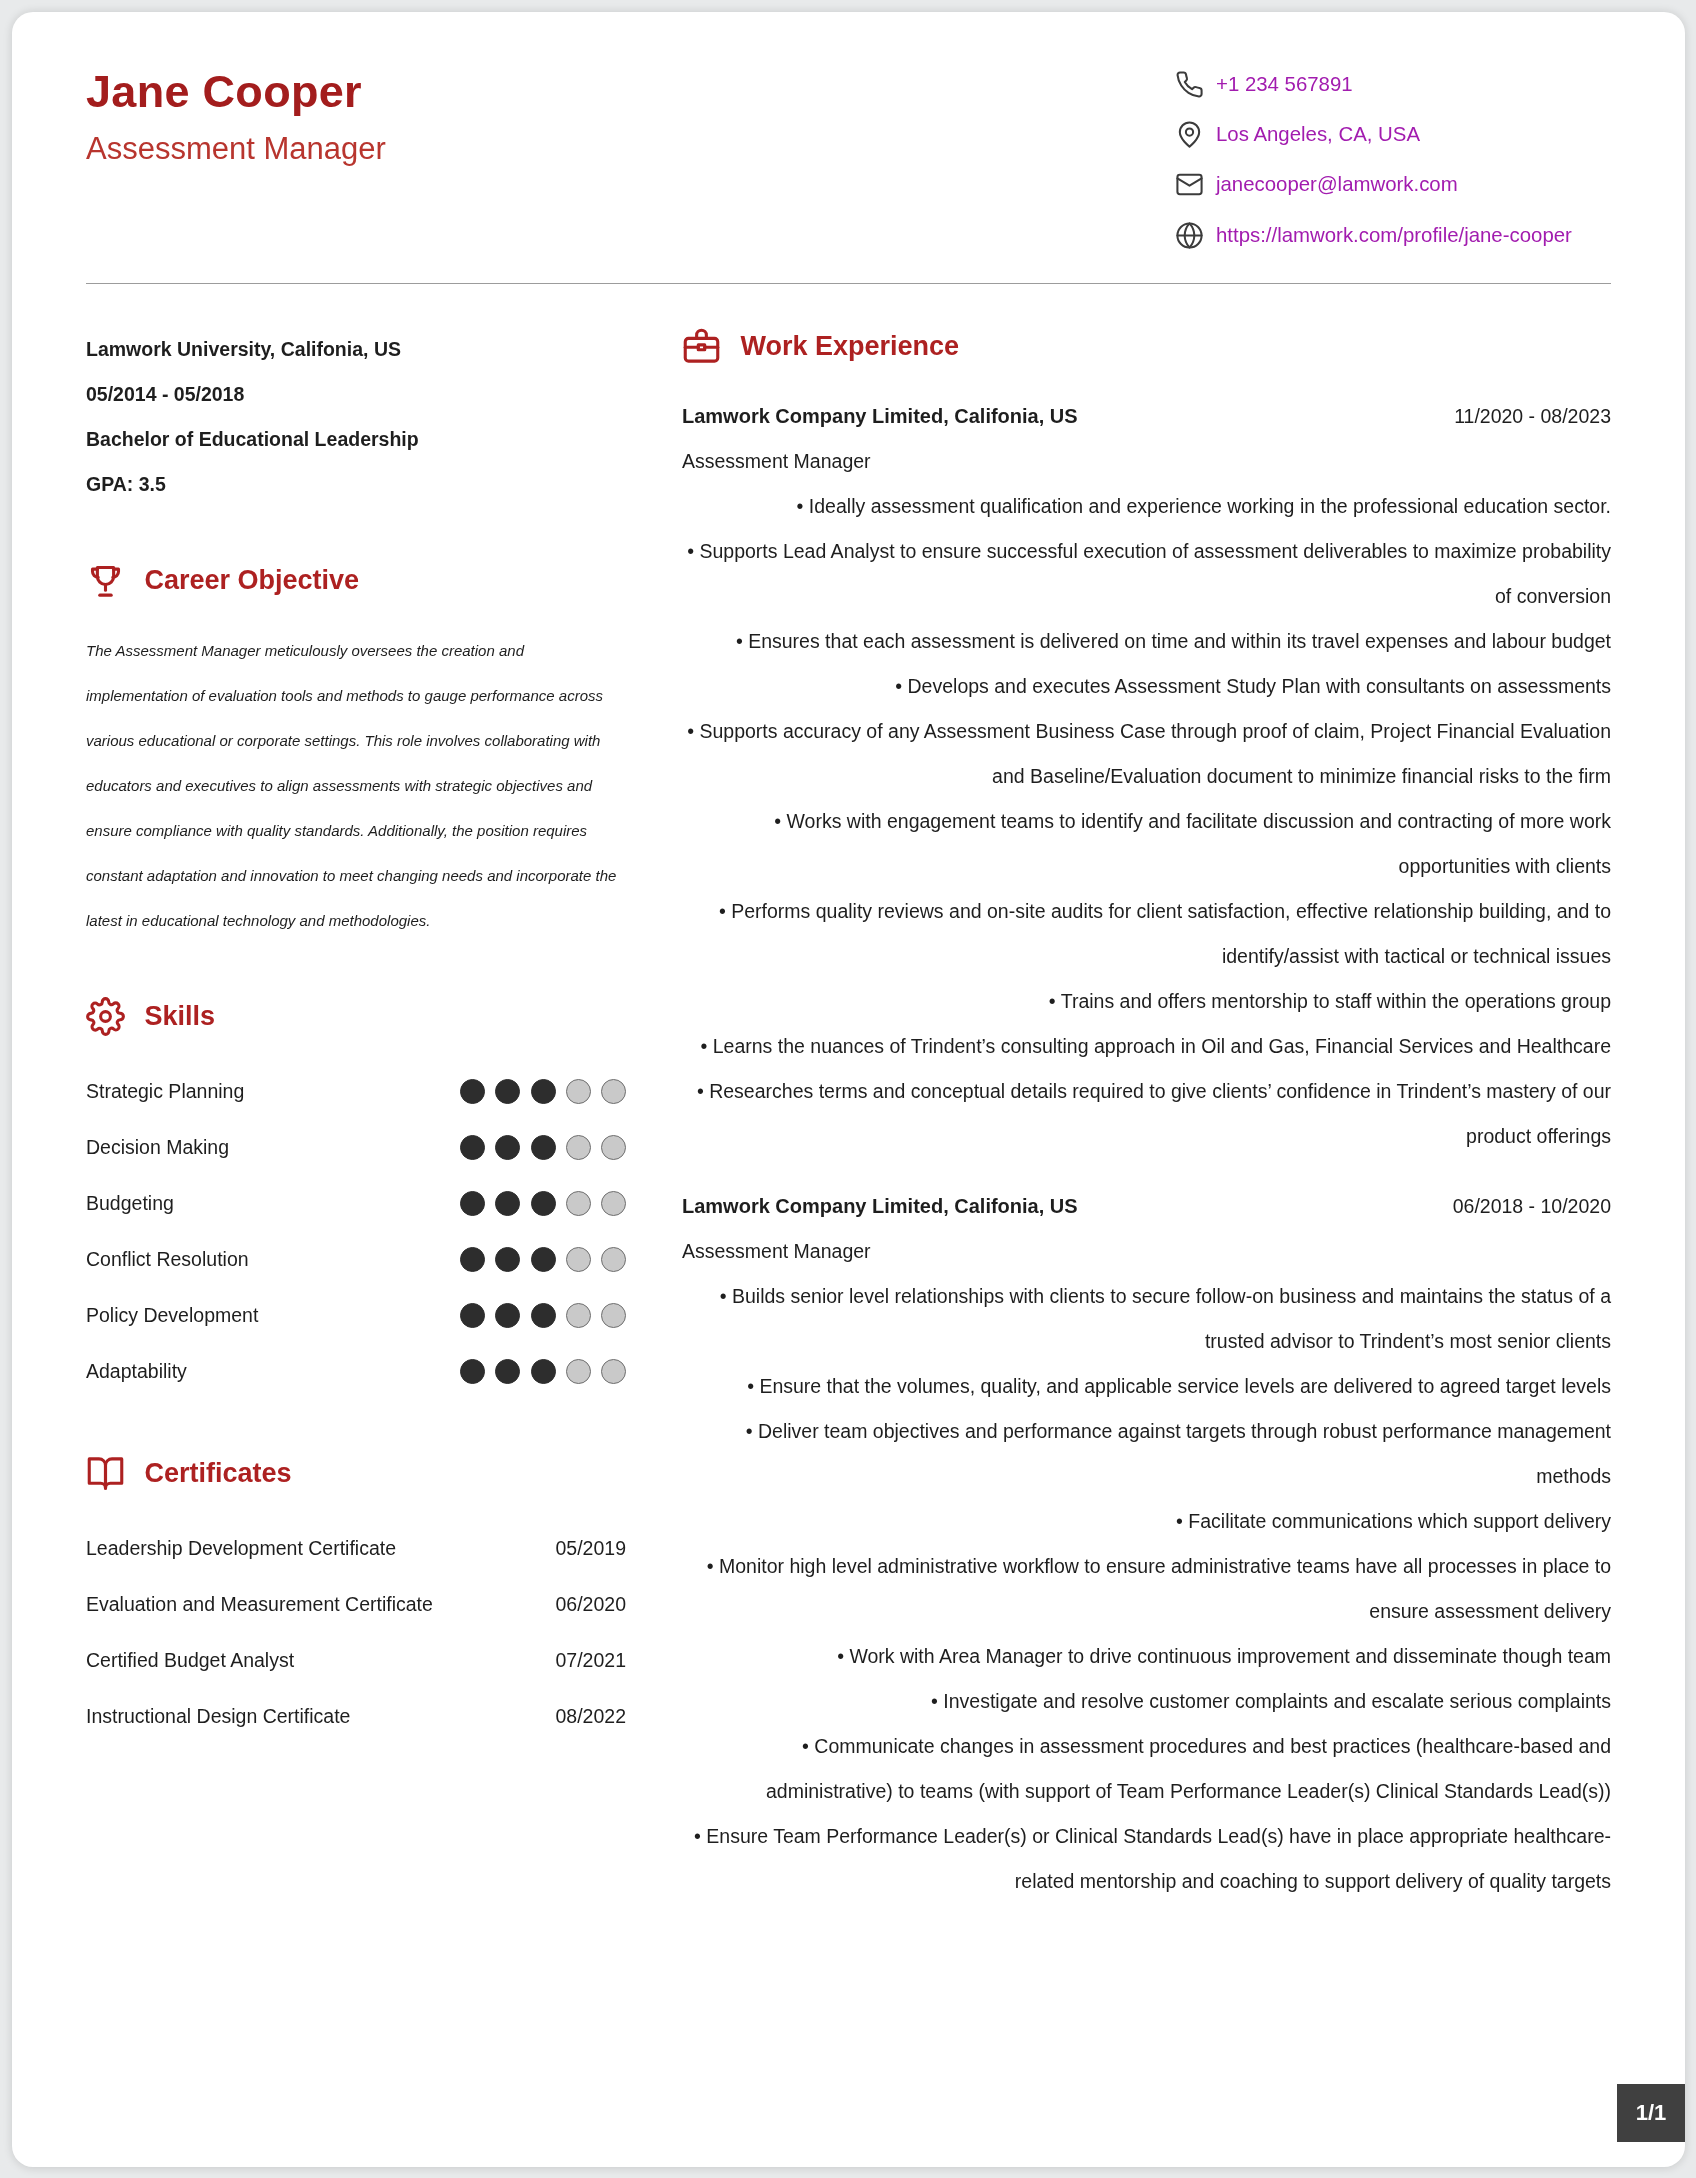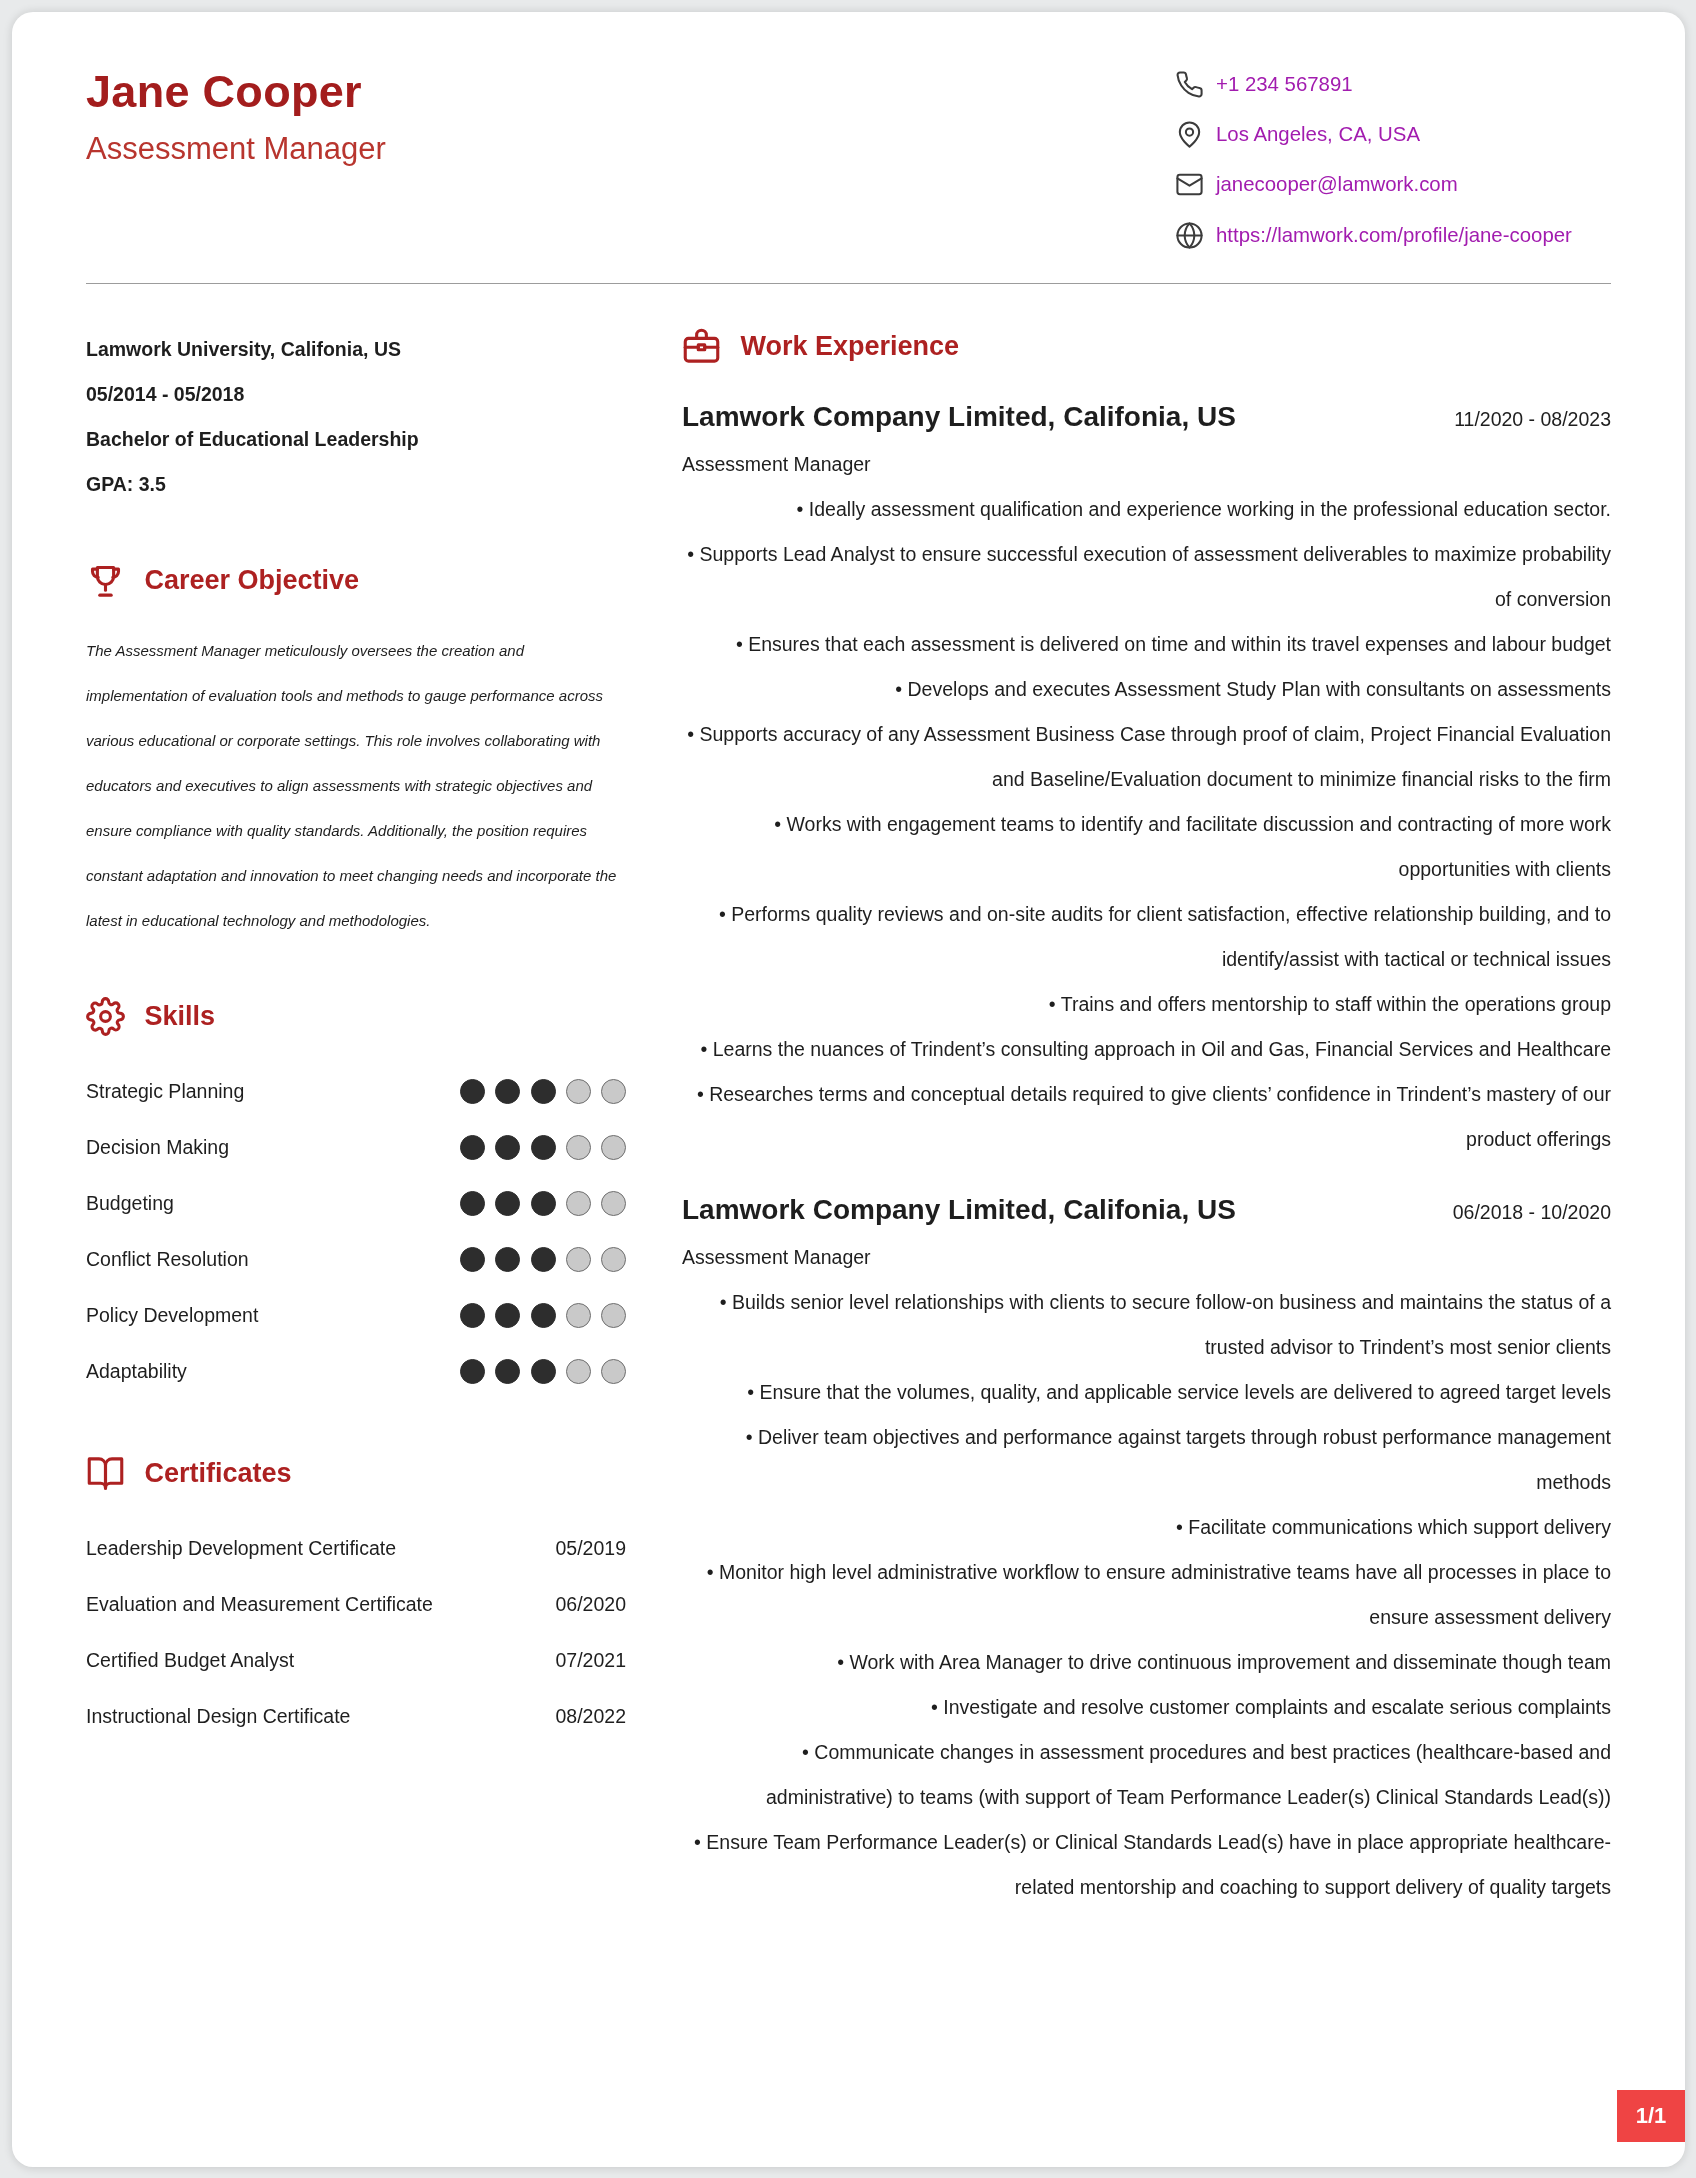--- a/index.html
+++ b/index.html
@@ -47,31 +47,31 @@
   .dots { display: flex; gap: 10.2px; }
   .dot { width: 25px; height: 25px; border-radius: 50%; }
   .dot.filled { background: #2d2d2d; border: 1.9px solid #2d2d2d; }
   .dot.empty { background: #c9c9c9; border: 1.9px solid #6e6e6e; }
   
   .cert-row { display: flex; justify-content: space-between; align-items: center; height: 56px; font-size: 19.5px; }
   
   .job { font-size: 19.5px; line-height: 45px; }
   .job + .job { margin-top: 25px; }
   .job-head { display: flex; justify-content: space-between; align-items: baseline; }
-  .company { font-weight: 700; font-size: 28px; }
+  .company { font-weight: 700; font-size: 20px; }
   .job-dates { font-size: 19.5px; }
   .role { }
   .bullet { margin: 0; text-align: right; }
   .bullet::before { content: "\2022  "; }
   
   .page-badge {
     position: absolute; right: 0; bottom: 25px;
-    background: #ef4444; color: #ffffff;
+    background: #404040; color: #ffffff;
     font-size: 22px; font-weight: 700;
-    width: 68px; height: 52px;
+    width: 68px; height: 58px;
     display: flex; align-items: center; justify-content: center;
   }
 </style>
 </head>
 <body>
 
 <div class="page">
 
   <header class="header">
     <div>

